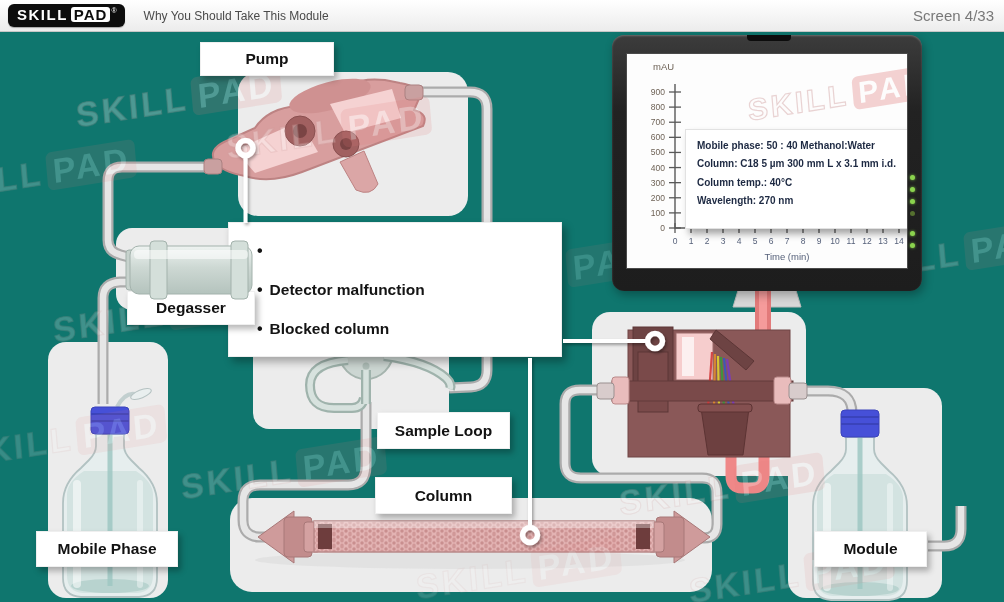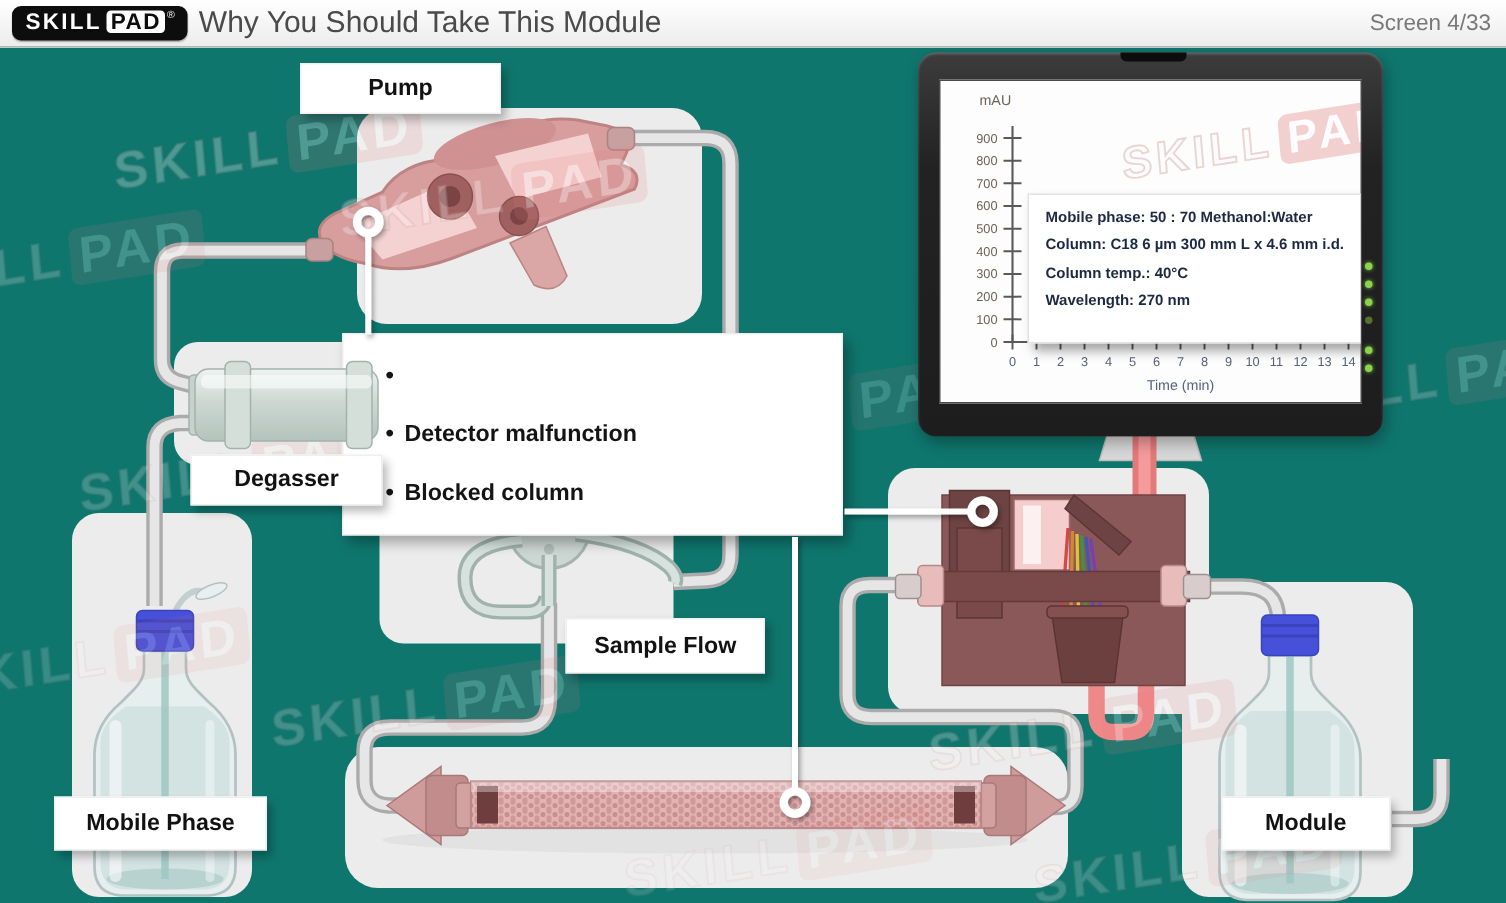--- a/index.html
+++ b/index.html
@@ -8,21 +8,21 @@
   
   .header{position:absolute;left:0;top:0;width:1004px;height:31px;z-index:10;
           background:linear-gradient(#ffffff,#ececec);border-bottom:1px solid #c6c6c6;
           display:flex;align-items:center;}
   .logo{display:flex;align-items:flex-start;background:#0d0d0d;border-radius:6px;
         padding:3px 8px 4px 9px;margin-left:8px;box-shadow:0 1px 1px rgba(0,0,0,.3);}
   .logo-skill{color:#fff;font-weight:bold;font-size:15px;letter-spacing:1.5px;line-height:16px;}
   .logo-pad{background:#fff;color:#0d0d0d;font-weight:bold;font-size:15px;letter-spacing:1px;
             line-height:15px;border-radius:3px;padding:0 3px;margin-left:3px;}
   .logo-reg{color:#fff;font-size:7px;line-height:7px;margin-left:1px;}
-  .hdr-title{margin-left:8px;font-size:20px;color:#4a4a4a;}
+  .hdr-title{margin-left:19px;font-size:12px;color:#4a4a4a;}
   .hdr-screen{margin-left:auto;margin-right:10px;font-size:15px;color:#787878;}
   
   #diagram{position:absolute;left:0;top:0;z-index:1;}
   #wmlayer{position:absolute;left:0;top:0;width:1004px;height:602px;z-index:2;pointer-events:none;}
   #overlay{position:absolute;left:0;top:0;z-index:4;pointer-events:none;}
   
   .watermark{position:absolute;white-space:nowrap;font-weight:bold;font-size:34px;
              letter-spacing:3px;transform:rotate(-9deg) skewX(-4deg);}
   .wm-skill{color:rgba(255,255,255,.9);-webkit-text-stroke:1.2px rgba(205,150,150,.65);
             text-shadow:0 0 1px rgba(190,140,140,.4);}
@@ -243,23 +243,24 @@
           <span>Detector malfunction</span>
         </div>
         <div class="bullet-item">
           <span class="bullet-marker">•</span>
           <span>Blocked column</span>
         </div>
       </div>
   </div>
 
   <div class="label-box" style="left:200px;top:42px;width:132px;height:32px;">Pump</div>
-  <div class="label-box" style="left:127px;top:303px;width:126px;height:32px;">Degasser</div>
+  <div class="label-box" style="left:127px;top:291px;width:126px;height:32px;">Degasser</div>
   <div class="label-box" style="left:36px;top:531px;width:140px;height:34px;">Mobile Phase</div>
-  <div class="label-box" style="left:377px;top:412px;width:131px;height:35px;">Sample Flow</div>
+  <div class="label-box" style="left:377px;top:412px;width:131px;height:35px;">Sample Loop</div>
+  <div class="label-box" style="left:375px;top:477px;width:135px;height:35px;">Column</div>
   <div class="label-box" style="left:814px;top:531px;width:111px;height:34px;">Module</div>
 
   <div class="monitor">
     <div class="monitor-notch"></div>
     <div class="monitor-screen">
       <div class="watermark screen-wm">
         <span class="wm-skill">SKILL</span><span class="wm-pad">PAD</span>
       </div>
       <svg id="chart" width="280" height="214" viewBox="0 0 280 214">
           <path d="M48,30 L48,174 L276,174" stroke="#595959" stroke-width="1.4" fill="none"></path>
@@ -311,22 +312,22 @@
           <text x="240" y="190" text-anchor="middle" fill="#56617a" style="font:8.5px &quot;Liberation Sans&quot;,sans-serif">12</text>
           <line x1="256" y1="169" x2="256" y2="179" stroke="#595959" stroke-width="1.3"></line>
           <text x="256" y="190" text-anchor="middle" fill="#56617a" style="font:8.5px &quot;Liberation Sans&quot;,sans-serif">13</text>
           <line x1="272" y1="169" x2="272" y2="179" stroke="#595959" stroke-width="1.3"></line>
           <text x="272" y="190" text-anchor="middle" fill="#56617a" style="font:8.5px &quot;Liberation Sans&quot;,sans-serif">14</text>
           <text x="26" y="16" fill="#6e6256" style="font:9.5px &quot;Liberation Sans&quot;,sans-serif">mAU</text>
           <text x="160" y="206" text-anchor="middle" fill="#56617a" style="font:9.5px &quot;Liberation Sans&quot;,sans-serif">Time (min)</text>
         </svg>
       <div class="info-box">
         <div id="info-lines">
-            <div class="info-line">Mobile phase: 50 : 70 Methanol:Water</div>
-            <div class="info-line">Column: C18  6 µm 300 mm L x 4.6 mm i.d.</div>
+            <div class="info-line">Mobile phase: 50 : 40 Methanol:Water</div>
+            <div class="info-line">Column: C18  5 µm 300 mm L x 3.1 mm i.d.</div>
             <div class="info-line">Column temp.: 40°C</div>
             <div class="info-line">Wavelength: 270 nm</div>
           </div>
       </div>
     </div>
     <div class="led-strip" id="led-strip">
         <div class="led"></div>
         <div class="led"></div>
         <div class="led"></div>
         <div class="led dim"></div>

